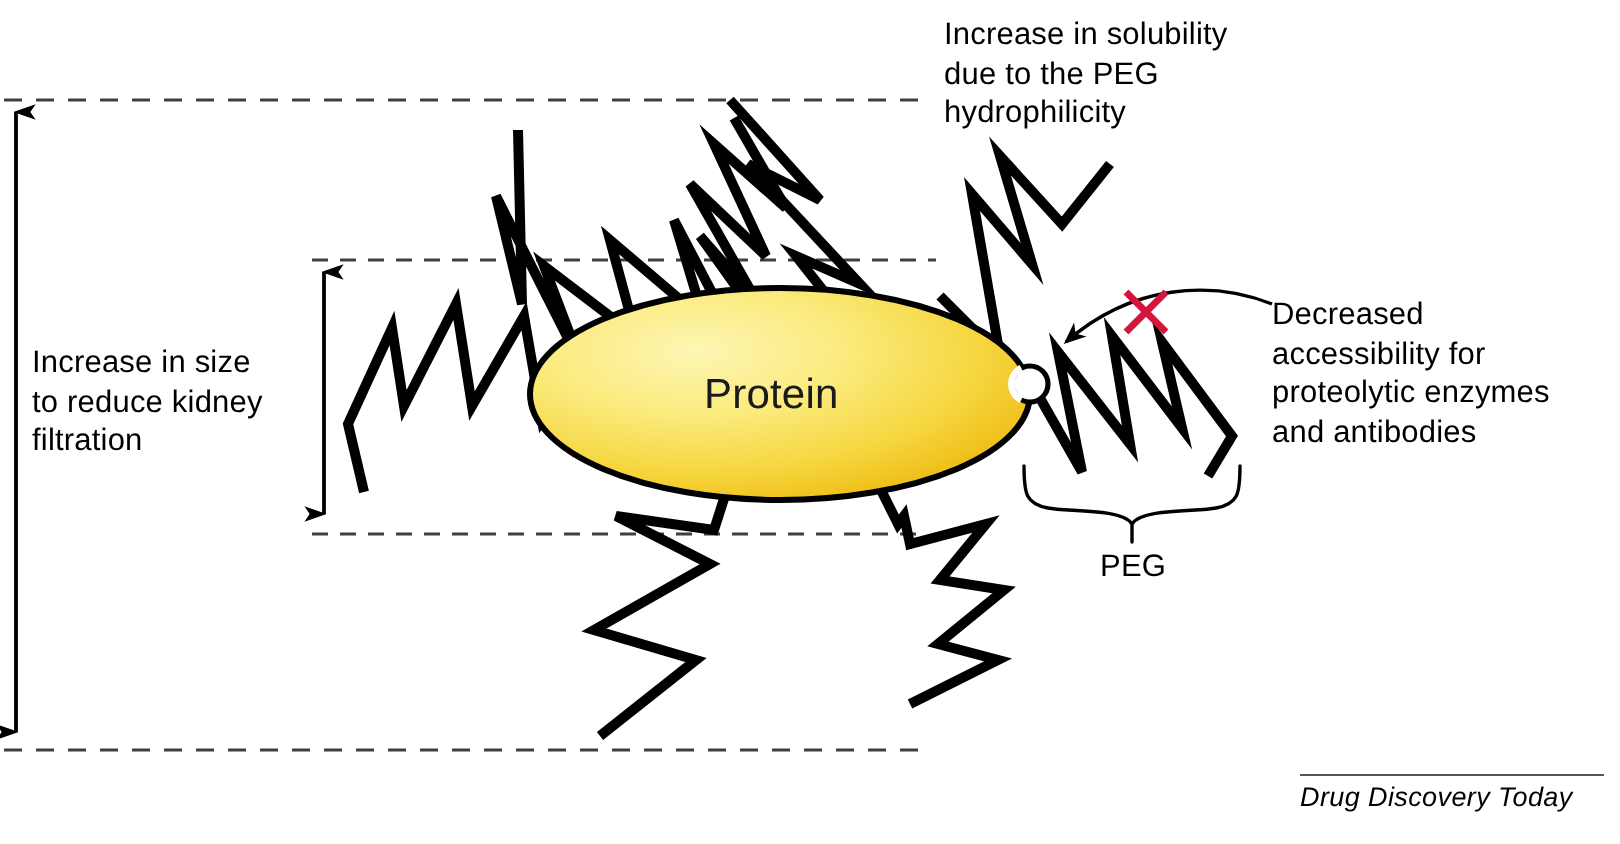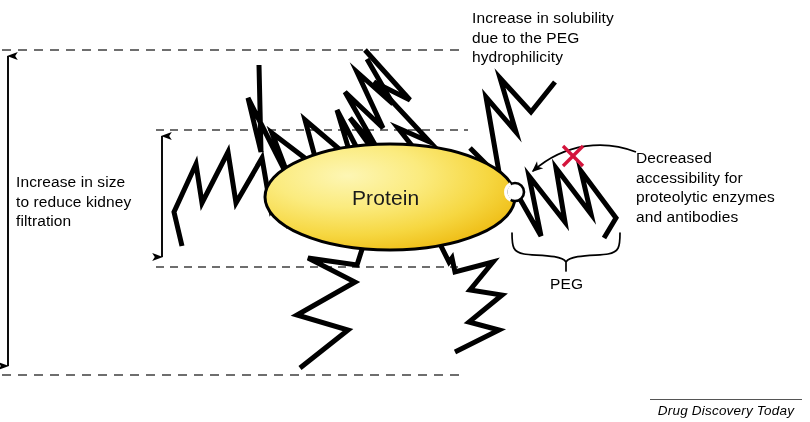--- a/index.html
+++ b/index.html
@@ -55,22 +55,22 @@
   }
   #label-protein {
     left: 352px;
     top: 188px;
     font-size: 21px;
     color: #1a1a1a;
   }
   #footer {
     position: absolute;
     right: 8px;
-    bottom: 4px;
-    text-align: center;
+    bottom: 16px;
+    text-align: left;
   }
   #footer-rule {
     width: 152px;
     height: 1px;
     background: #555555;
     margin-left: auto;
     margin-bottom: 3px;
   }
   #footer-text {
     font-style: italic;

